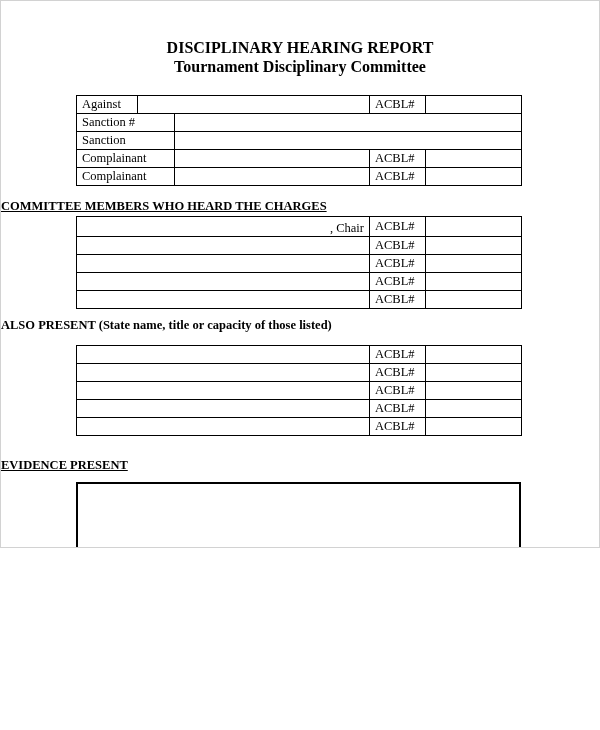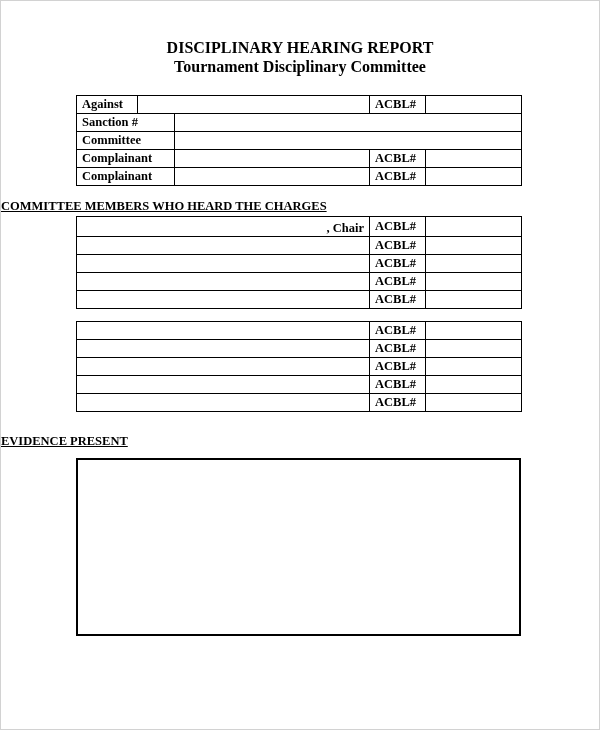--- a/index.html
+++ b/index.html
@@ -1,21 +1,21 @@
 <!DOCTYPE html>
 <html><head>
 <meta charset="utf-8">
 <style>
   * { margin: 0; padding: 0; box-sizing: border-box; }
   html, body { background: #fff; }
   body { width: 600px; }
   .page {
     position: relative;
     width: 600px;
-    height: 730px;
+    height: 548px;
     background: #ffffff;
     border: 1px solid #d2d2d2;
     font-family: "Liberation Serif", "DejaVu Serif", serif;
     color: #000;
     overflow: hidden;
   }
   .doc-title {
     margin-top: 38px;
     text-align: center;
     font-size: 16px;
@@ -32,21 +32,21 @@
   table.form {
     border-collapse: collapse;
     table-layout: fixed;
     margin-left: 75px;
     width: 445px;
   }
   table.form td {
     border: 1px solid #000;
     height: 18px;
     font-size: 12.5px;
-    font-weight: bold;
+    font-weight: normal;
     padding: 0 0 0 5px;
     vertical-align: middle;
     overflow: hidden;
     white-space: nowrap;
   }
   table.form td.blank { padding: 0; }
   table.form td.right-text { text-align: right; padding: 4px 5px 0 0; }
   .info-table { margin-top: 19px; }
   .section-heading {
     text-align: left;
@@ -90,21 +90,21 @@
       <td>Against</td>
       <td class="blank" colspan="2"></td>
       <td>ACBL#</td>
       <td class="blank"></td>
     </tr>
     <tr>
       <td colspan="2">Sanction #</td>
       <td class="blank" colspan="3"></td>
     </tr>
     <tr>
-      <td colspan="2">Committee</td>
+      <td colspan="2">Sanction</td>
       <td class="blank" colspan="3"></td>
     </tr>
     <tr>
       <td colspan="2">Complainant</td>
       <td class="blank"></td>
       <td>ACBL#</td>
       <td class="blank"></td>
     </tr>
     <tr>
       <td colspan="2">Complainant</td>
@@ -145,20 +145,21 @@
       <td class="blank"></td>
     </tr>
     <tr>
       <td class="blank"></td>
       <td>ACBL#</td>
       <td class="blank"></td>
     </tr>
   </tbody>
     </table>
 
+  <div class="section-heading also-heading">ALSO PRESENT (State name, title or capacity of those listed)</div>
 
   <table class="form also-table">
     <colgroup>
       <col style="width:293px">
         <col style="width:56px">
         <col style="width:96px">
     </colgroup>
     <tbody>
         <tr>
       <td class="blank"></td>

